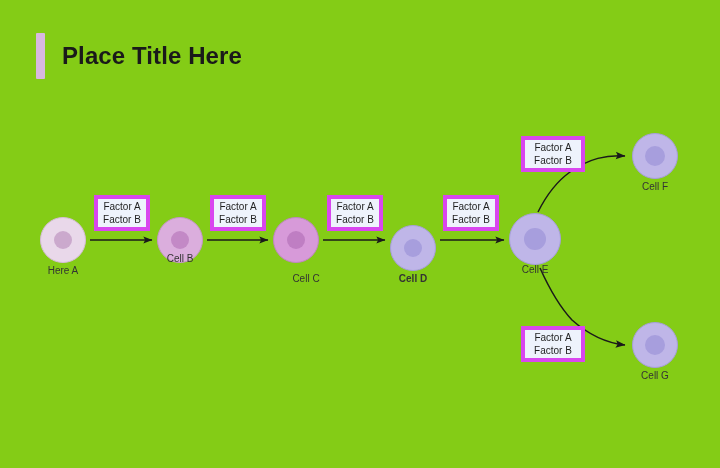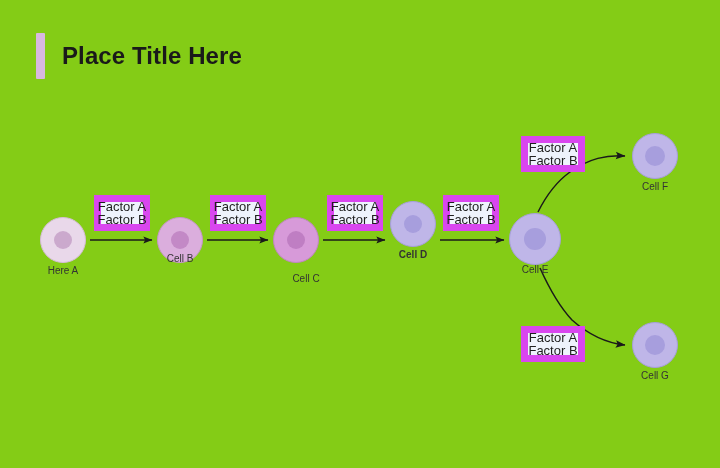--- a/index.html
+++ b/index.html
@@ -83,27 +83,27 @@
     white-space: nowrap;
     font-size: 10px;
     color: #333333;
   }
 
   
   .factor-box {
     position: absolute;
     transform: translate(-50%, -50%);
     background: #eef3fc;
-    border: 7px solid #d946ef;
+    border: 4px solid #d946ef;
     box-sizing: border-box;
     display: flex;
     flex-direction: column;
     align-items: center;
     justify-content: center;
-    font-size: 13px;
+    font-size: 10px;
     line-height: 13px;
     color: #1f1f1f;
   }
   .factor-line {
     white-space: nowrap;
   }
 </style>
 </head>
 <body>
 
@@ -147,21 +147,21 @@
       <div class="cell-label" style="top:36px;">Cell B</div>
     </div>
 
     <div class="cell-node" style="left:296px; top:240px;">
       <div class="cell-body" style="width:46px; height:46px; background:#d79ad9; border:1px solid #c184c4;">
         <div class="cell-nucleus" style="width:18px; height:18px; background:#bf7ec3;"></div>
       </div>
       <div class="cell-label" style="top:56px;padding-left:20px;">Cell C</div>
     </div>
 
-    <div class="cell-node" style="left:413px; top:224px;font-weight:bold;">
+    <div class="cell-node" style="left:413px; top:248px;font-weight:bold;">
       <div class="cell-body" style="width:46px; height:46px; background:#bfb6e8; border:1px solid #a79edd;">
         <div class="cell-nucleus" style="width:18px; height:18px; background:#a79edd;"></div>
       </div>
       <div class="cell-label" style="top:48px;">Cell D</div>
     </div>
 
     <div class="cell-node" style="left:535px; top:239px;">
       <div class="cell-body" style="width:52px; height:52px; background:#bfb6e8; border:1px solid #a79edd;">
         <div class="cell-nucleus" style="width:22px; height:22px; background:#a79edd;"></div>
       </div>

